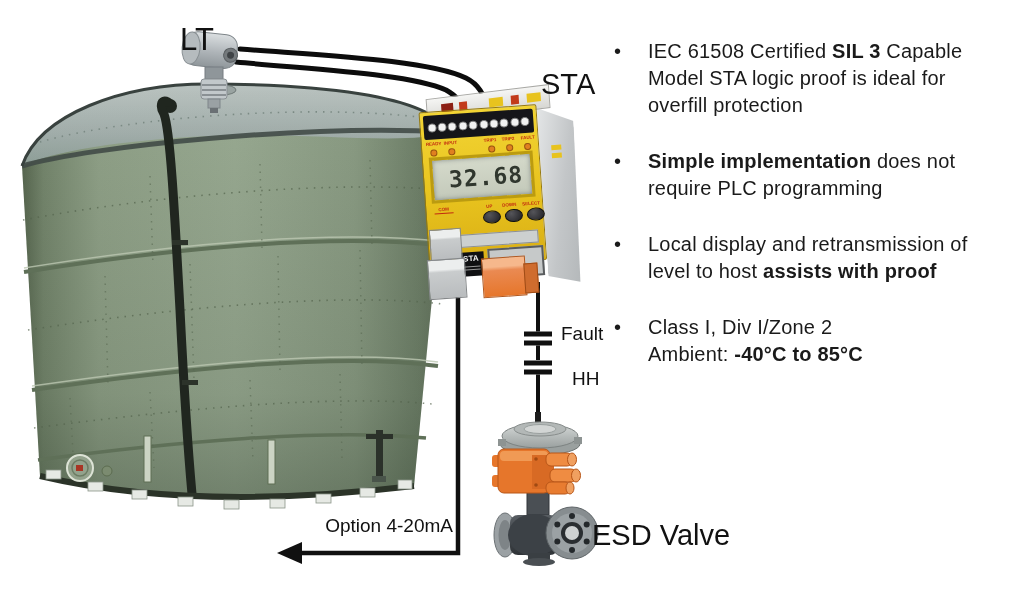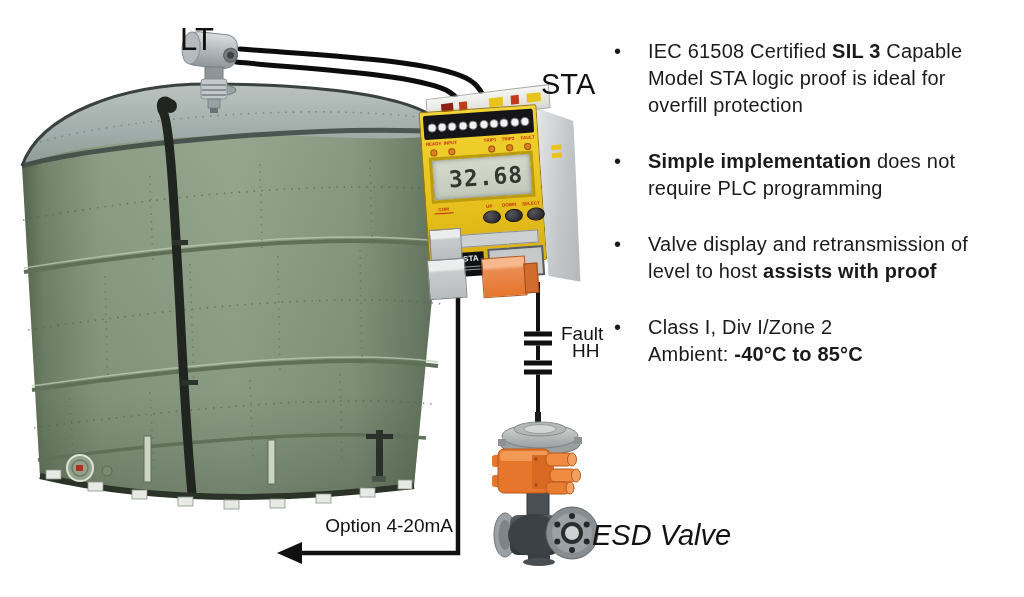--- a/index.html
+++ b/index.html
@@ -325,22 +325,22 @@
     </div>
     <span class="conn gray" style="left:2px;top:134px;width:30px;height:30px;"></span>
     <span class="conn gray" style="left:-2px;top:164px;width:36px;height:38px;"></span>
     <span class="conn orange" style="left:52px;top:166px;width:42px;height:38px;"></span>
     <span class="conn" style="left:94px;top:174px;width:12px;height:28px;background:#cf6c2e;border-color:#a04c16;"></span>
   </div>
 
   <div class="big-label" style="left:136px;top:22px;font-size:31px;margin-left:44px;">LT</div>
   <div class="big-label" style="left:541px;top:68px;">STA</div>
   <div class="mid-label" style="left:561px;top:323px;">Fault</div>
-  <div class="mid-label" style="left:572px;top:340px;">HH</div>
-  <div class="big-label" style="left:592px;top:519px;font-style:italic;">ESD Valve</div>
+  <div class="mid-label" style="left:572px;top:368px;">HH</div>
+  <div class="big-label" style="left:592px;top:519px;">ESD Valve</div>
   <div class="mid-label" style="left:268px;top:515px;width:185px;text-align:right;">Option 4-20mA</div>
 
   <ul id="bullet-list">
       <li>
         <span class="dot">•</span>
         <div class="btext">
           <div class="bline"><span>IEC 61508 Certified </span><span class="bold">SIL 3</span><span> Capable</span></div>
           <div class="bline"><span>Model STA logic proof is ideal for</span></div>
           <div class="bline"><span>overfill protection</span></div>
         </div>
@@ -348,21 +348,21 @@
       <li>
         <span class="dot">•</span>
         <div class="btext">
           <div class="bline"><span class="bold">Simple implementation</span><span> does not</span></div>
           <div class="bline"><span>require PLC programming</span></div>
         </div>
       </li>
       <li>
         <span class="dot">•</span>
         <div class="btext">
-          <div class="bline"><span>Valve display and retransmission of</span></div>
+          <div class="bline"><span>Local display and retransmission of</span></div>
           <div class="bline"><span>level to host </span><span class="bold">assists with proof</span></div>
         </div>
       </li>
       <li>
         <span class="dot">•</span>
         <div class="btext">
           <div class="bline"><span>Class I, Div I/Zone 2</span></div>
           <div class="bline"><span>Ambient: </span><span class="bold">-40°C to 85°C</span></div>
         </div>
       </li>

